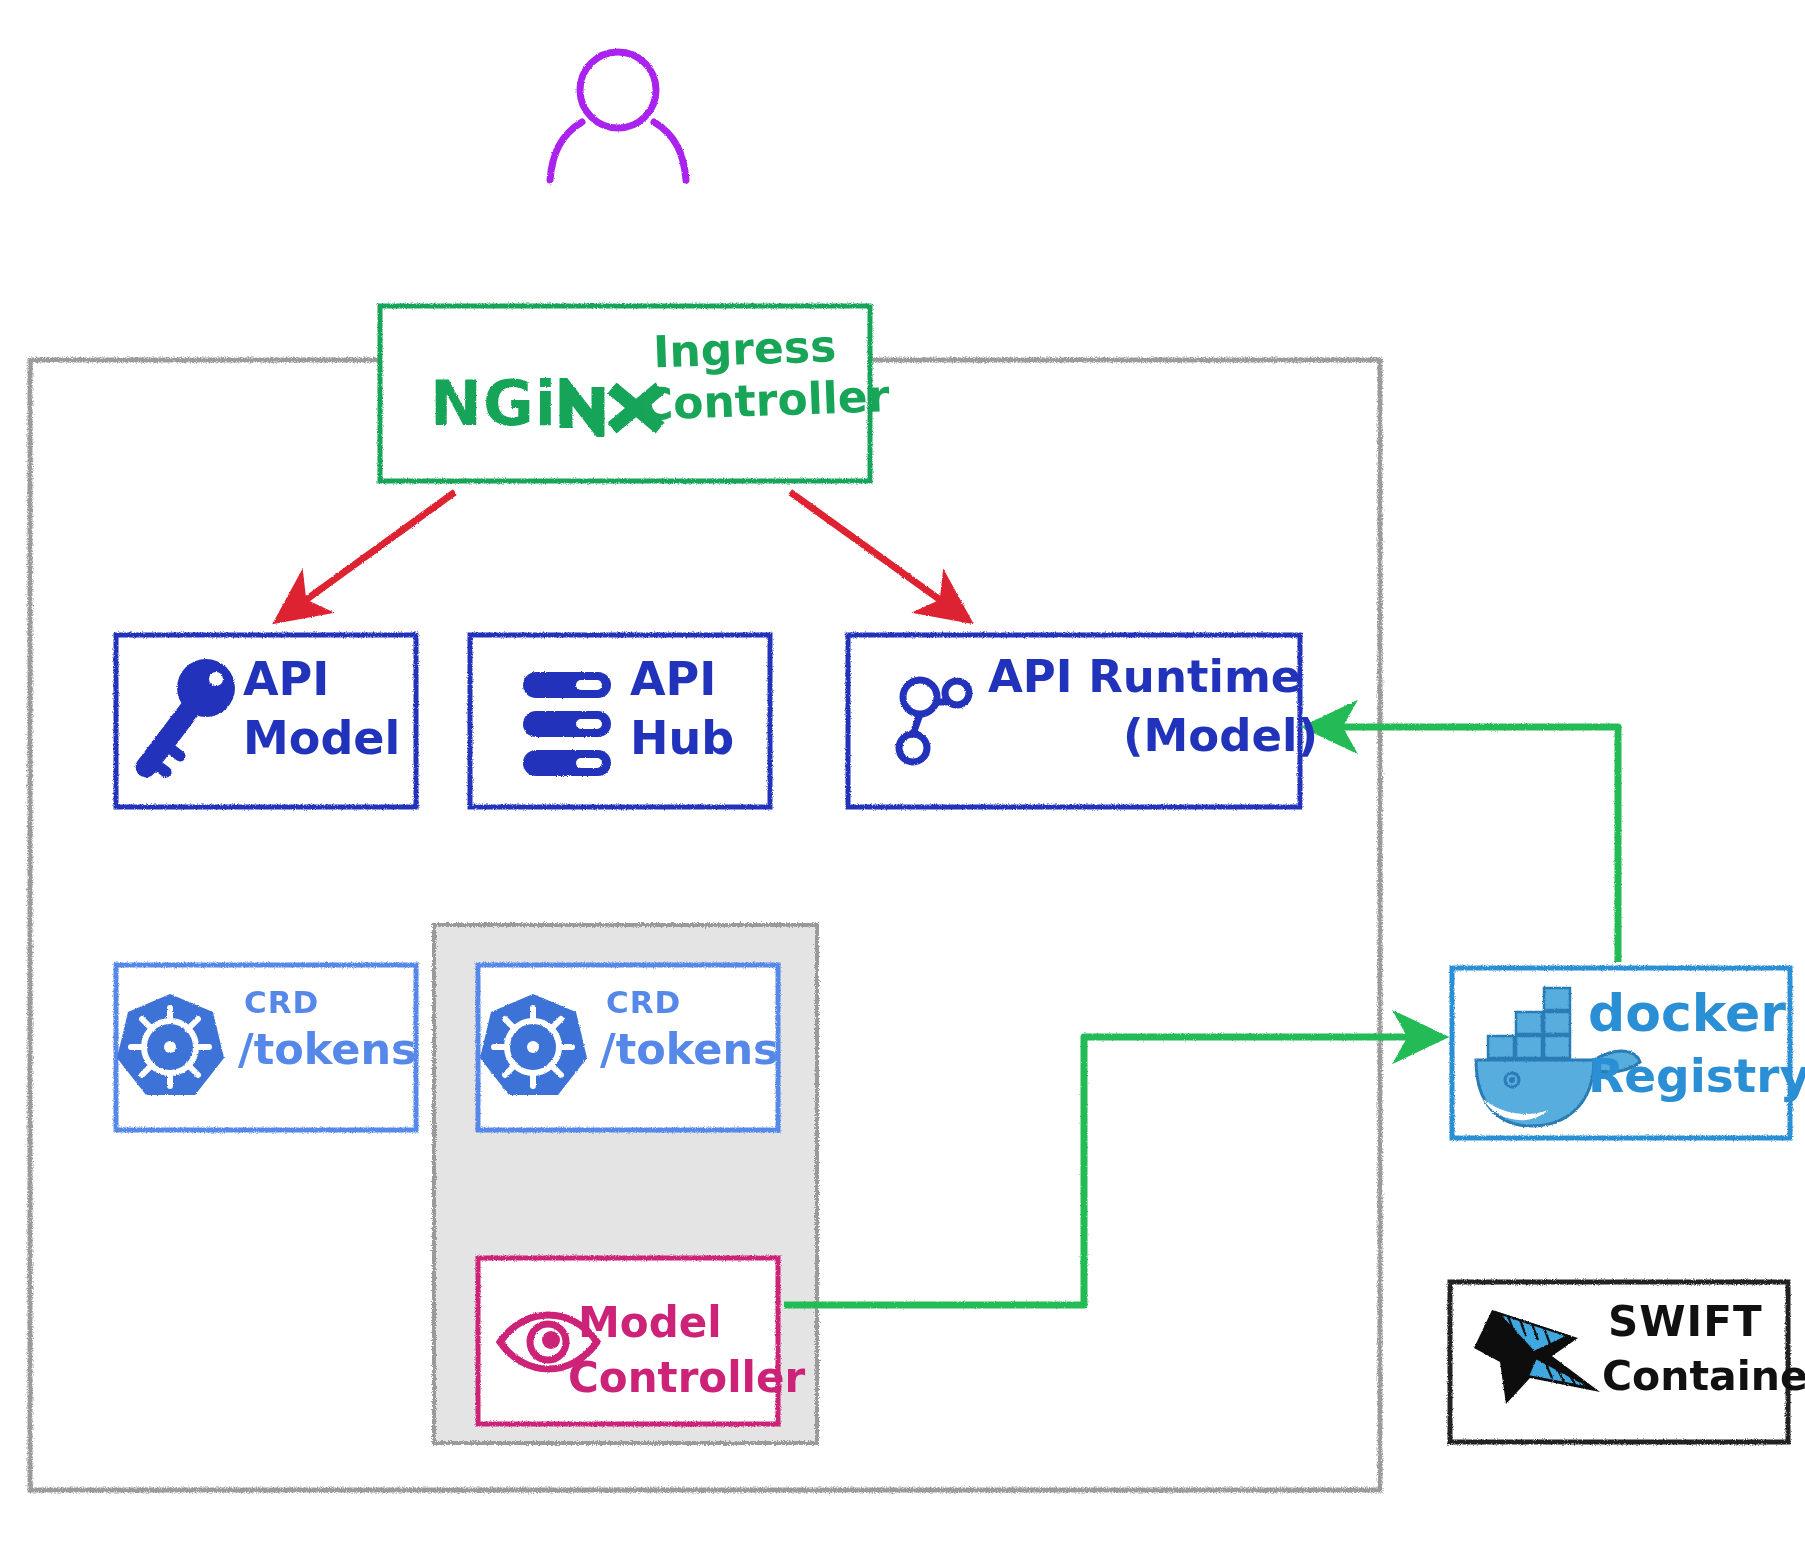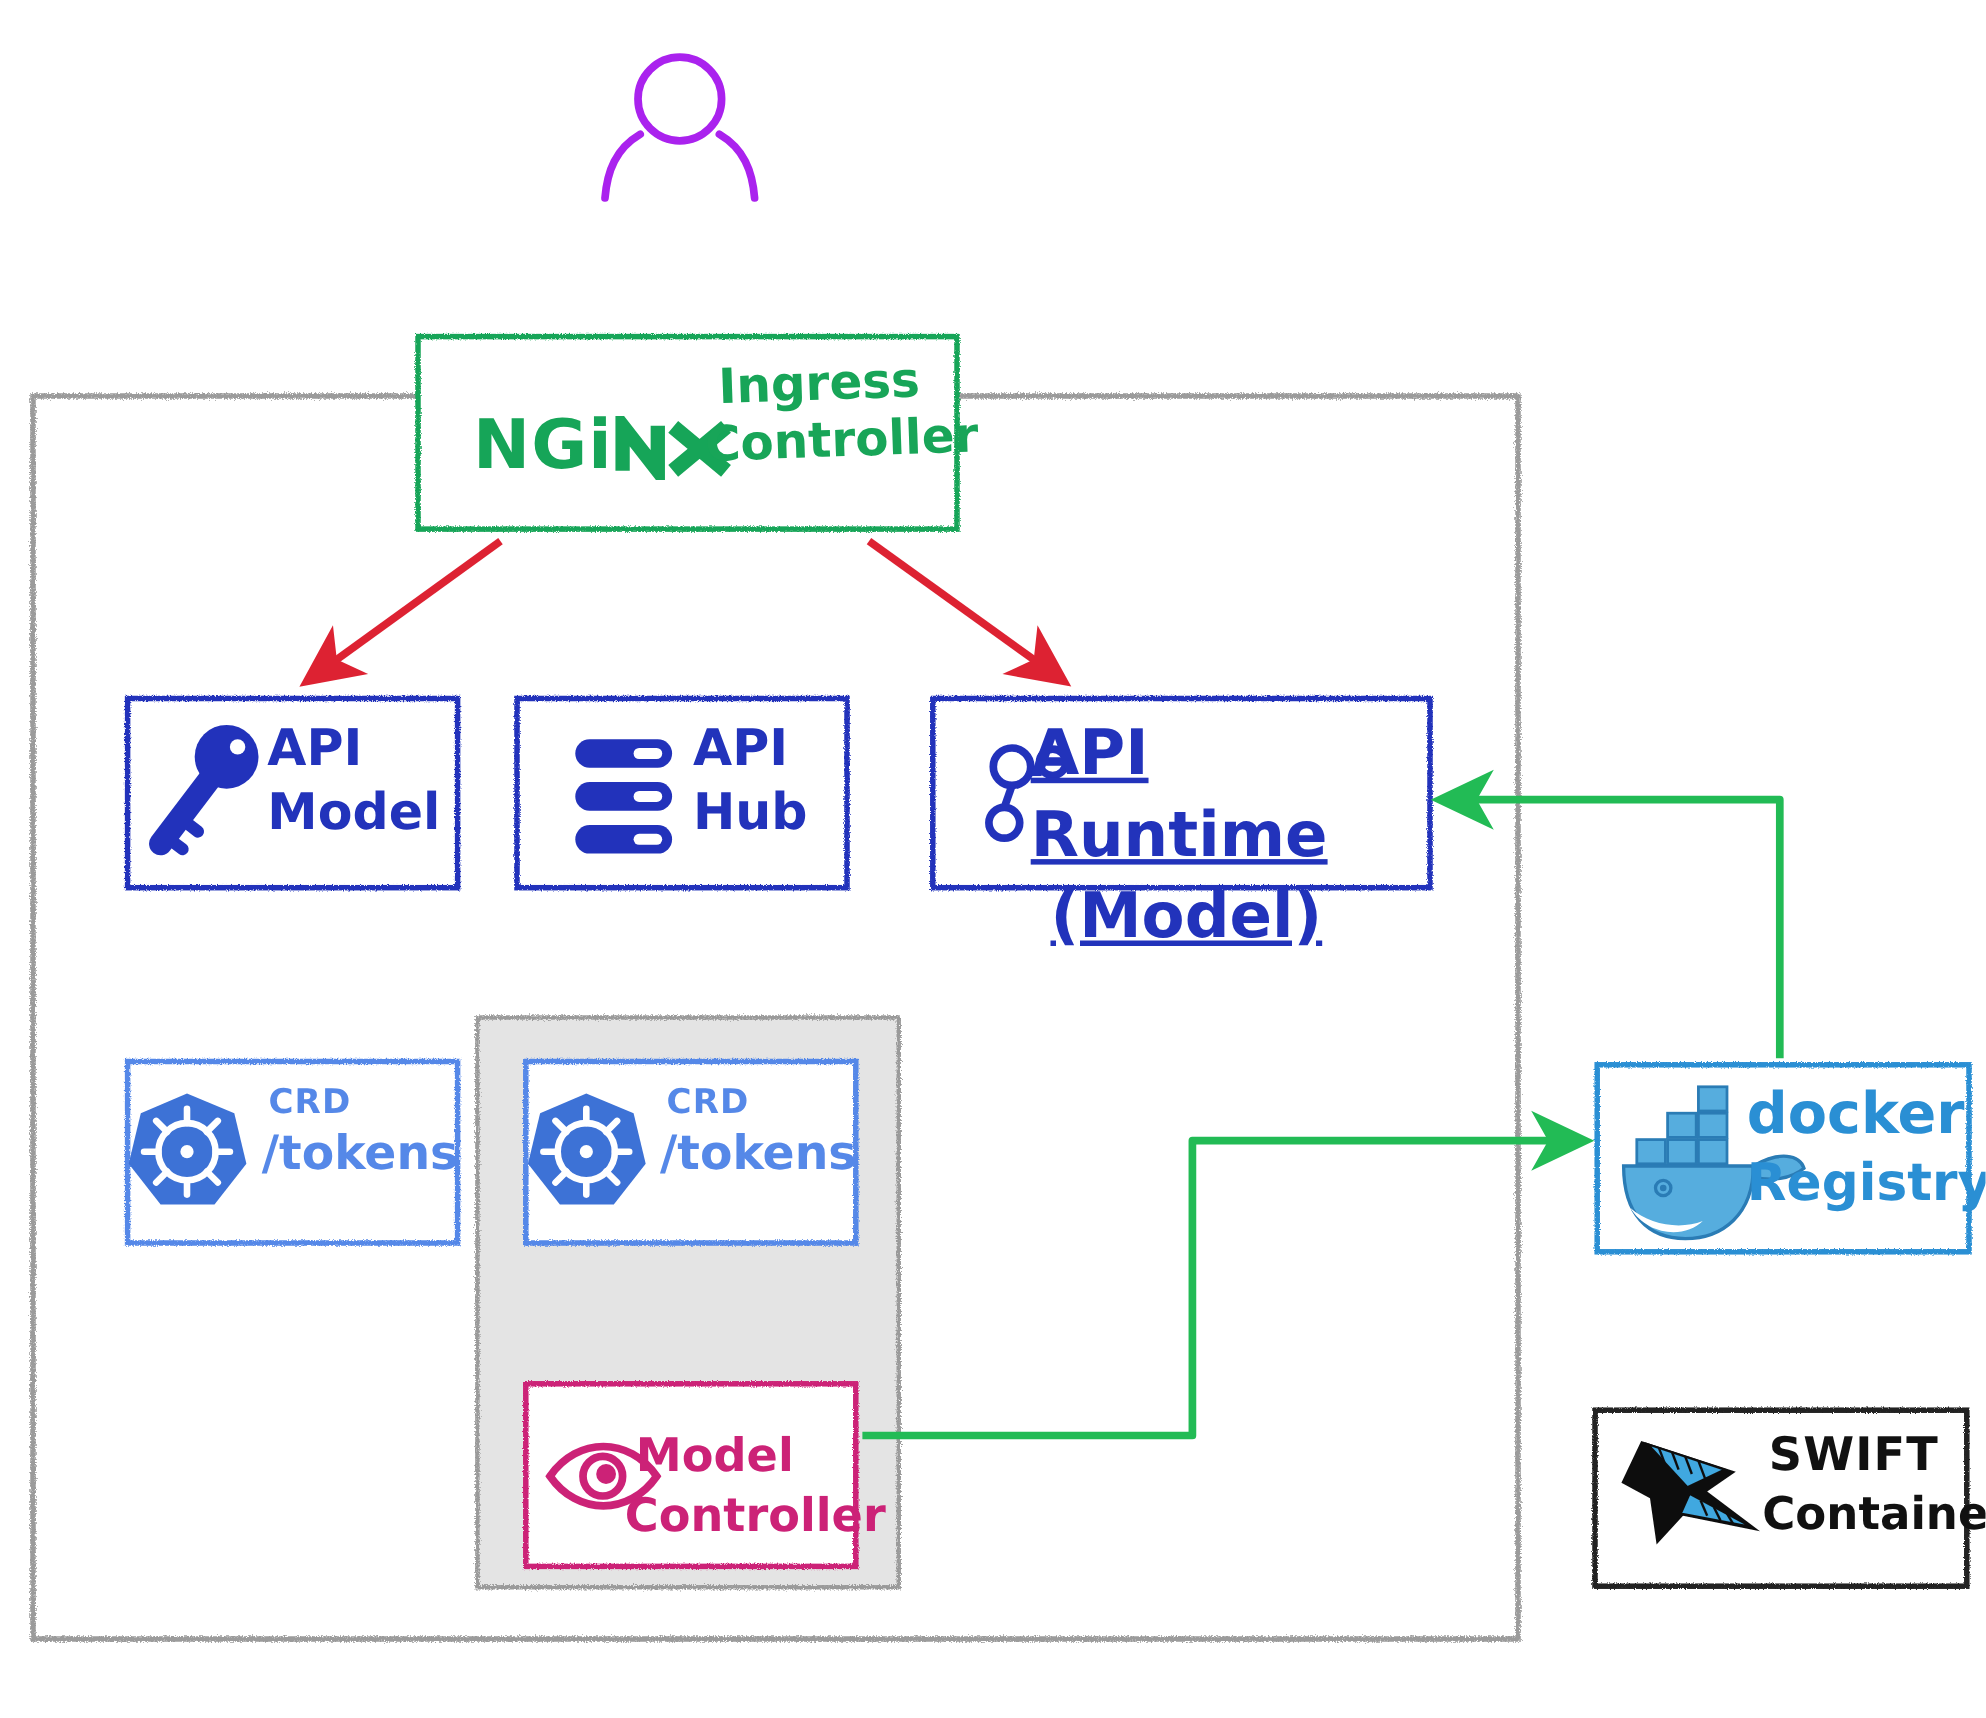--- a/index.html
+++ b/index.html
@@ -264,25 +264,25 @@
   <div>Model</div>
 </div>
 
 <div style="position:absolute;left:630px;top:650px;width:180px;color:#2233bb;
             font-family:'DejaVu Sans', sans-serif;font-size:46px;font-weight:600;
             line-height:1.28;">
   <div>API</div>
   <div>Hub</div>
 </div>
 
-<div style="position:absolute;left:937px;top:648px;width:330px;color:#2233bb;
-            font-family:'DejaVu Sans', sans-serif;font-size:57px;font-weight:600;
-            line-height:1.3;text-decoration:underline;">
+<div style="position:absolute;left:988px;top:648px;width:330px;color:#2233bb;
+            font-family:'DejaVu Sans', sans-serif;font-size:45px;font-weight:600;
+            line-height:1.3;">
   <div>API Runtime</div>
-  <div style="padding-left:18px;">(Model)</div>
+  <div style="padding-left:18px;text-align:right;">(Model)</div>
 </div>
 
 <div style="position:absolute;left:238px;top:985px;width:200px;color:#5588e8;
             font-family:'DejaVu Sans', sans-serif;font-weight:600;line-height:1.16;">
   <div style="font-size:31px;padding-left:6px;letter-spacing:1px;">CRD</div>
   <div style="font-size:43px;margin-top:4px;">/tokens</div>
 </div>
 
 <div style="position:absolute;left:600px;top:985px;width:200px;color:#5588e8;
             font-family:'DejaVu Sans', sans-serif;font-weight:600;line-height:1.16;">

